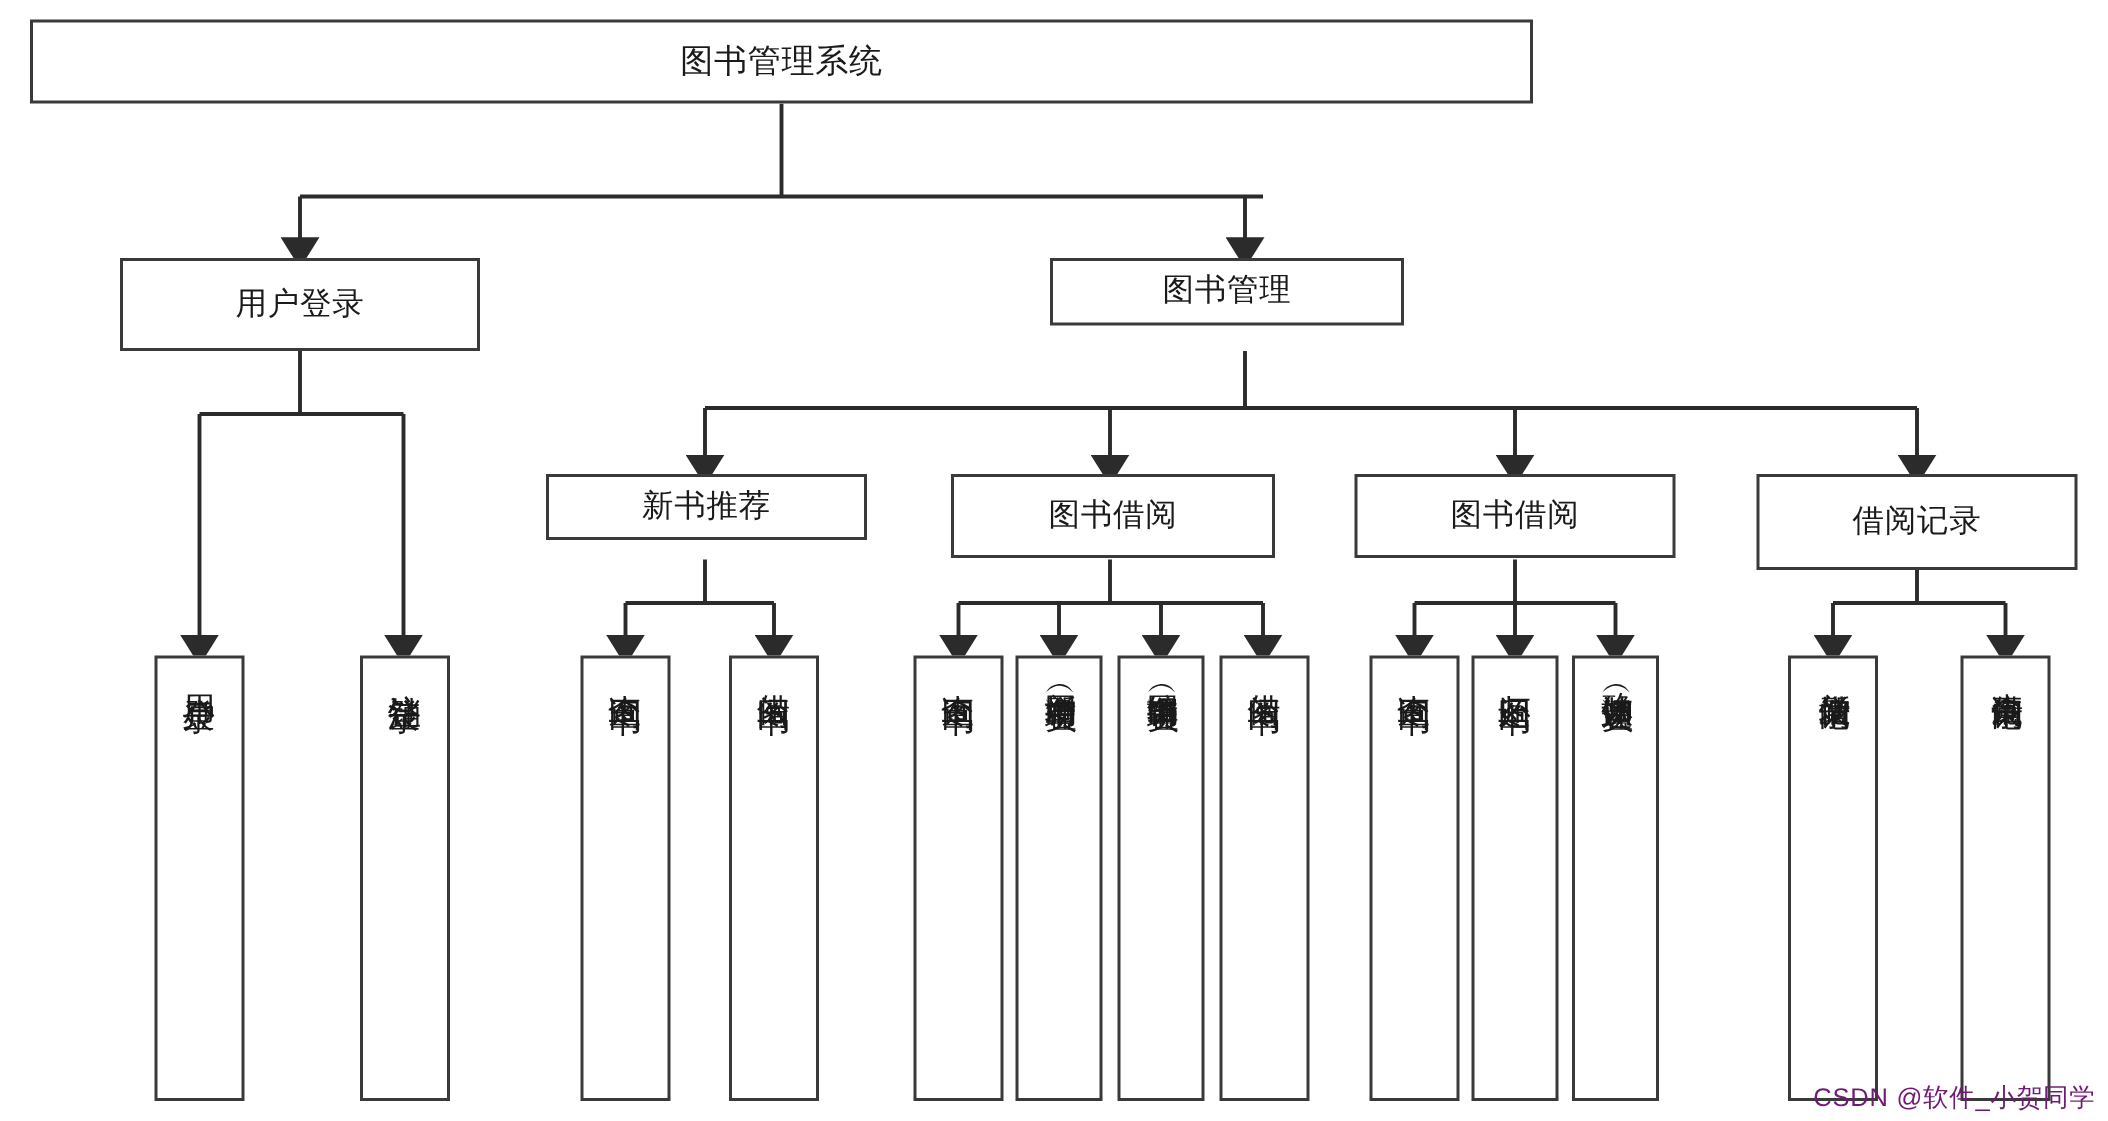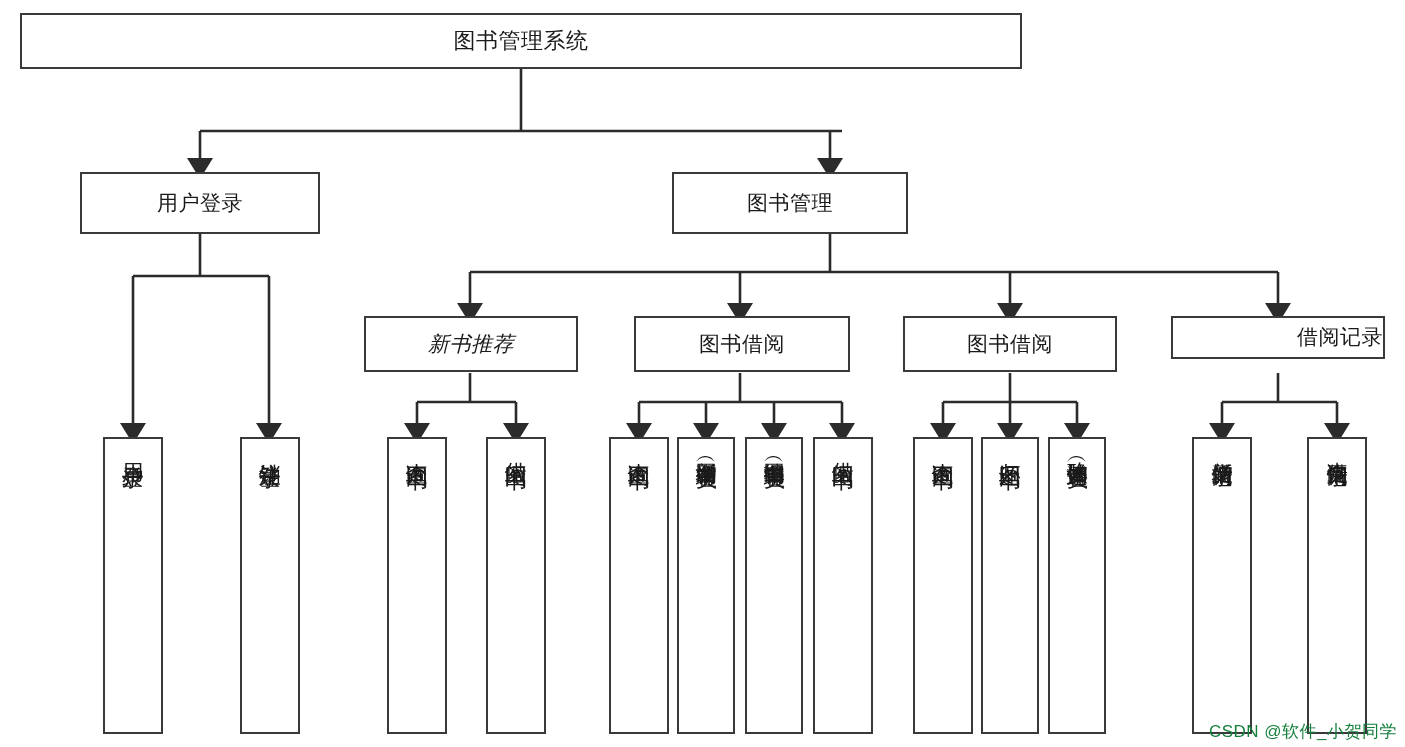--- a/index.html
+++ b/index.html
@@ -64,21 +64,21 @@
   }
   .node.vert.tall .node-label {
     font-size: 21px;
     letter-spacing: 1px;
   }
   #watermark {
     position: absolute;
     right: 8px;
     bottom: 4px;
     font-size: 17px;
-    color: #15803d;
+    color: #701a75;
     letter-spacing: 0.5px;
     z-index: 5;
     white-space: nowrap;
   }
 </style>
 </head>
 <body>
 
 <div id="canvas">
 
@@ -132,34 +132,34 @@
     </g>
   </svg>
 
   <div class="node horiz root" style="left:20px; top:13px; width:1002px; height:56px;">
     <span class="node-label">图书管理系统</span>
   </div>
 
   <div class="node horiz" style="left:80px; top:172px; width:240px; height:62px;">
     <span class="node-label">用户登录</span>
   </div>
-  <div class="node horiz" style="left:672px; top:172px; width:236px; height:62px;">
+  <div class="node horiz" style="left:700px; top:172px; width:236px; height:45px;">
     <span class="node-label">图书管理</span>
   </div>
 
-  <div class="node horiz" style="left:364px; top:316px; width:214px; height:56px;font-style:italic;">
+  <div class="node horiz" style="left:364px; top:316px; width:214px; height:44px;">
     <span class="node-label">新书推荐</span>
   </div>
   <div class="node horiz" style="left:634px; top:316px; width:216px; height:56px;">
     <span class="node-label">图书借阅</span>
   </div>
   <div class="node horiz" style="left:903px; top:316px; width:214px; height:56px;">
     <span class="node-label">图书借阅</span>
   </div>
-  <div class="node horiz" style="left:1171px; top:316px; width:214px; height:43px;justify-content:flex-end;">
+  <div class="node horiz" style="left:1171px; top:316px; width:214px; height:64px;">
     <span class="node-label">借阅记录</span>
   </div>
 
   <div class="node vert" style="left:103px; top:437px; width:60px; height:297px;">
     <span class="node-label">用户登录</span>
   </div>
   <div class="node vert" style="left:240px; top:437px; width:60px; height:297px;">
     <span class="node-label">注销登录</span>
   </div>
 

